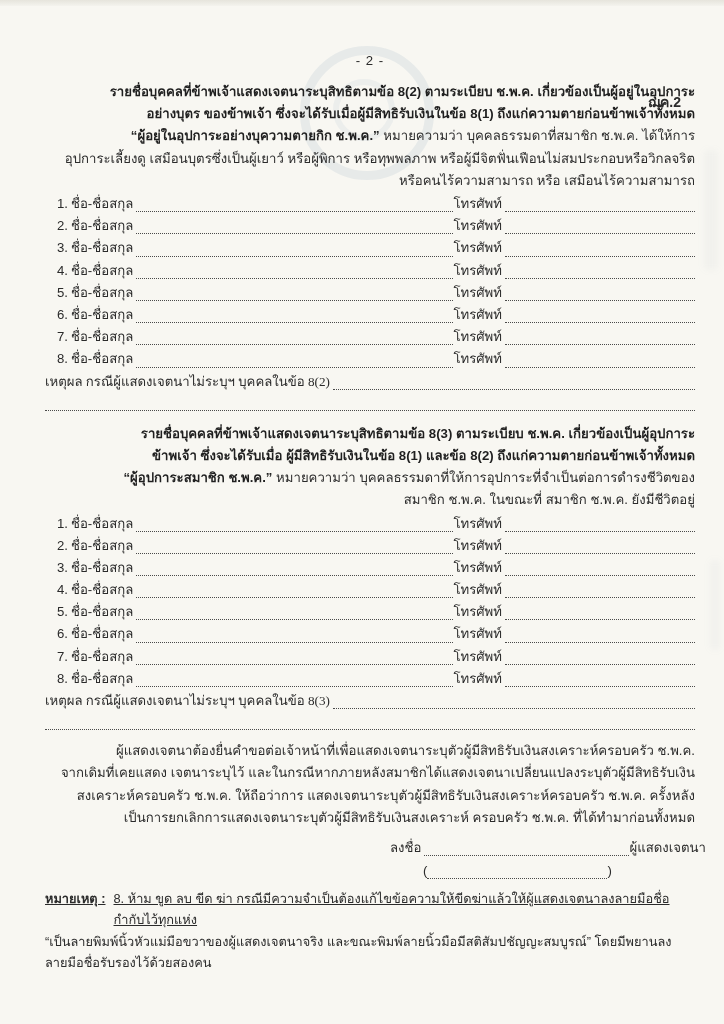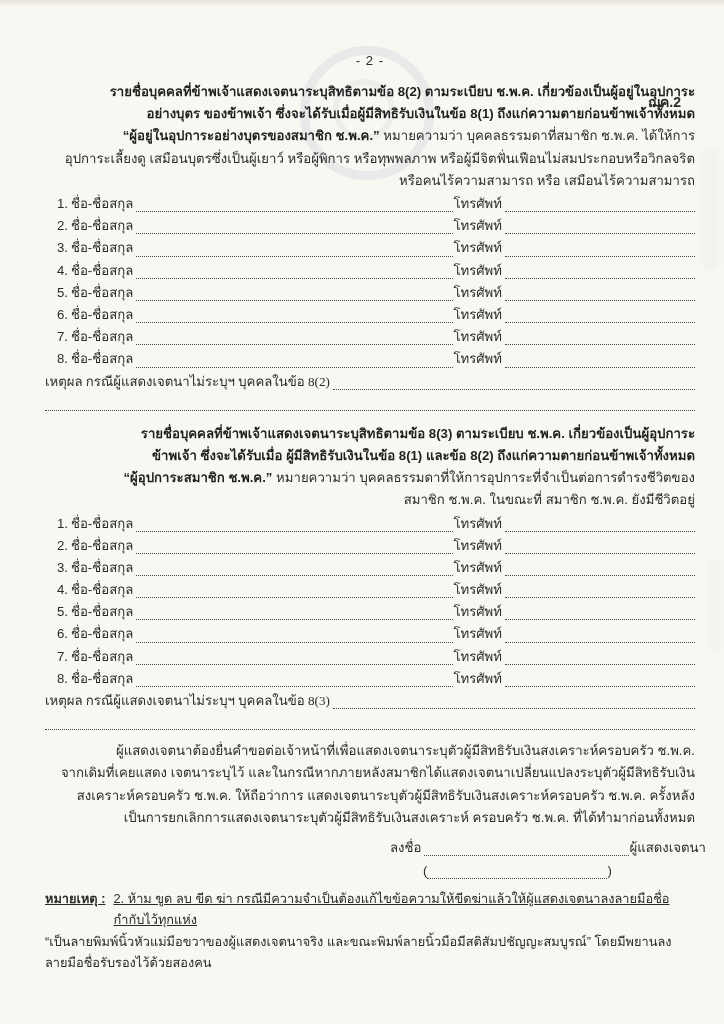--- a/index.html
+++ b/index.html
@@ -98,21 +98,21 @@
   <div class="smudge" style="top:560px;right:4px;width:10px;height:90px;"></div>
 
   <div class="content">
 
     <div class="header-line">
       <div class="page-number">- 2 -</div>
       <div class="form-code">ฌค.2</div>
     </div>
 
     <div class="para bold"><span class="indent"></span><span>รายชื่อบุคคลที่ข้าพเจ้าแสดงเจตนาระบุสิทธิตามข้อ 8(2) ตามระเบียบ ช.พ.ค. เกี่ยวข้องเป็นผู้อยู่ในอุปการะอย่างบุตร ของข้าพเจ้า ซึ่งจะได้รับเมื่อผู้มีสิทธิรับเงินในข้อ 8(1) ถึงแก่ความตายก่อนข้าพเจ้าทั้งหมด</span></div>
-    <div class="para"><span class="indent"></span><span class="bold">“ผู้อยู่ในอุปการะอย่างบุตรของสมาชิก ช.พ.ค.”</span><span> หมายความว่า บุคคลธรรมดาที่สมาชิก ช.พ.ค. ได้ให้การอุปการะเลี้ยงดู เสมือนบุตรซึ่งเป็นผู้เยาว์ หรือผู้พิการ หรือทุพพลภาพ หรือผู้มีจิตฟั่นเฟือนไม่สมประกอบหรือวิกลจริต หรือคนไร้ความสามารถ หรือ เสมือนไร้ความสามารถ</span></div>
+    <div class="para"><span class="indent"></span><span class="bold">“ผู้อยู่ในอุปการะอย่างบุความตายกิก ช.พ.ค.”</span><span> หมายความว่า บุคคลธรรมดาที่สมาชิก ช.พ.ค. ได้ให้การอุปการะเลี้ยงดู เสมือนบุตรซึ่งเป็นผู้เยาว์ หรือผู้พิการ หรือทุพพลภาพ หรือผู้มีจิตฟั่นเฟือนไม่สมประกอบหรือวิกลจริต หรือคนไร้ความสามารถ หรือ เสมือนไร้ความสามารถ</span></div>
 
     <div class="rows">
   <div class="frow">
     <span class="rl">1.</span>
     <span class="rl">ชื่อ-ชื่อสกุล</span>
     <span class="dotfill grow"></span>
     <span class="rl">โทรศัพท์</span>
     <span class="dotfill tail"></span>
   </div>
 
@@ -269,19 +269,19 @@
       <div class="paren-row">
         <span>(</span>
         <span class="paren-dots"></span>
         <span>)</span>
       </div>
     </div>
 
     <div class="notes">
       <div class="note-item">
         <span class="note-head">หมายเหตุ :</span>
-        <span>2.  ห้าม ขูด ลบ ขีด ฆ่า กรณีมีความจำเป็นต้องแก้ไขข้อความให้ขีดฆ่าแล้วให้ผู้แสดงเจตนาลงลายมือชื่อกำกับไว้ทุกแห่ง</span>
+        <span>8.  ห้าม ขูด ลบ ขีด ฆ่า กรณีมีความจำเป็นต้องแก้ไขข้อความให้ขีดฆ่าแล้วให้ผู้แสดงเจตนาลงลายมือชื่อกำกับไว้ทุกแห่ง</span>
       </div>
       <div>“เป็นลายพิมพ์นิ้วหัวแม่มือขวาของผู้แสดงเจตนาจริง และขณะพิมพ์ลายนิ้วมือมีสติสัมปชัญญะสมบูรณ์” โดยมีพยานลงลายมือชื่อรับรองไว้ด้วยสองคน</div>
     </div>
 
   </div>
 </div>
 
 </body></html>

